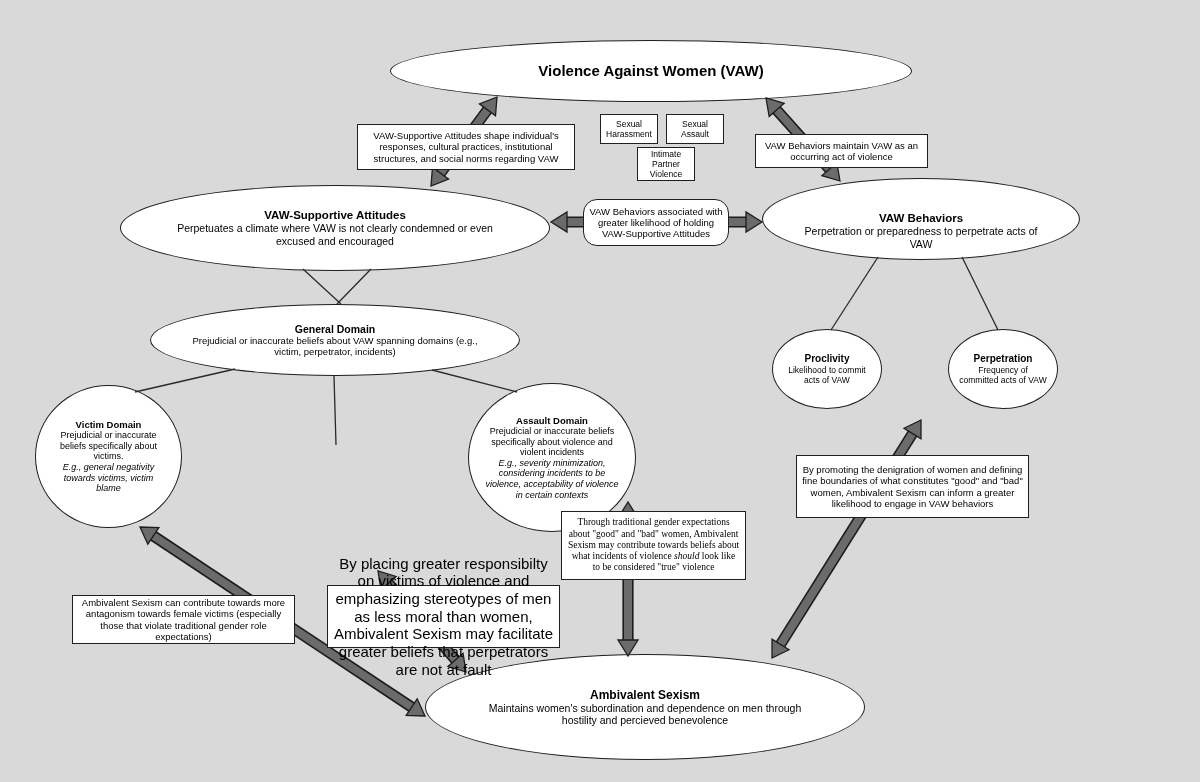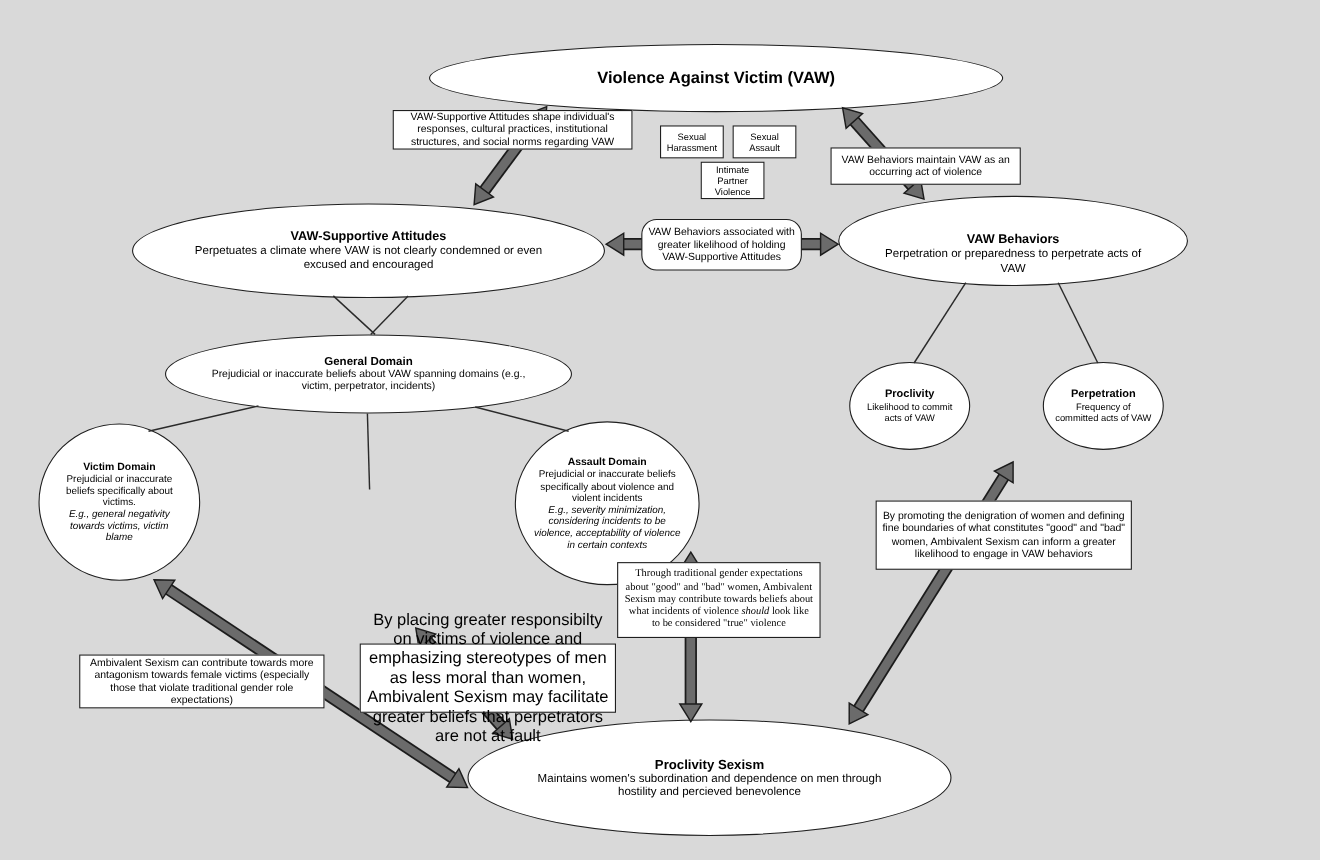--- a/index.html
+++ b/index.html
@@ -34,38 +34,38 @@
   #n-incident    { left:468px; top:383px; width:168px; height:149px; padding:8px 16px; font-size:9px; }
   #n-incident .title { font-size:9.5px; }
   #n-proclivity  { left:772px; top:329px; width:110px; height:80px; padding:4px 10px; font-size:8.5px; }
   #n-proclivity .title { font-size:10px; }
   #n-perpetration{ left:948px; top:329px; width:110px; height:80px; padding:4px 10px; font-size:8.5px; }
   #n-perpetration .title { font-size:10px; }
   #n-sexism      { left:425px; top:654px; width:440px; height:106px; padding:0 46px; font-size:10.5px; }
   #n-sexism .title { font-size:12px; }
 
   
-  #b-shape    { left:357px; top:100px; width:218px; height:36px; font-size:9.5px; }
+  #b-shape    { left:357px; top:124px; width:218px; height:46px; font-size:9.5px; }
   #b-harass   { left:600px; top:114px; width:58px;  height:30px; font-size:8.5px; }
   #b-assault  { left:666px; top:114px; width:58px;  height:30px; font-size:8.5px; }
   #b-ipv      { left:637px; top:147px; width:58px;  height:34px; font-size:8.5px; }
   #b-maintain { left:755px; top:134px; width:173px; height:34px; font-size:9.5px; }
   #b-link     { left:583px; top:199px; width:146px; height:47px; font-size:9.5px;border-radius:14px; }
   #b-sx-beh   { left:796px; top:455px; width:233px; height:63px; font-size:9.5px; }
   #b-sx-inc   { left:561px; top:511px; width:185px; height:69px; font-size:9.5px;font-family:Liberation Serif, serif; }
   #b-sx-vic   { left:72px;  top:595px; width:223px; height:49px; font-size:9.5px; }
   #b-sx-perp  { left:327px; top:585px; width:233px; height:63px; font-size:15px; }
 </style>
 </head>
 <body>
 
 <div class="stage">
 
   <div class="node ellipse" id="n-vaw">
-    <div class="title">Violence Against Victim (VAW)</div>
+    <div class="title">Violence Against Women (VAW)</div>
   </div>
 
   <div class="node ellipse" id="n-attitudes">
     <div class="title">VAW-Supportive Attitudes</div>
     <div class="body">Perpetuates a climate where VAW is not clearly condemned or even excused and encouraged</div>
   </div>
 
   <div class="node ellipse" id="n-behaviors">
     <div class="title">VAW Behaviors</div>
     <div class="body">Perpetration or preparedness to perpetrate acts of VAW</div>
@@ -93,21 +93,21 @@
     <div class="title">Proclivity</div>
     <div class="body">Likelihood to commit acts of VAW</div>
   </div>
 
   <div class="node ellipse" id="n-perpetration">
     <div class="title">Perpetration</div>
     <div class="body">Frequency of committed acts of VAW</div>
   </div>
 
   <div class="node ellipse" id="n-sexism">
-    <div class="title">Proclivity Sexism</div>
+    <div class="title">Ambivalent Sexism</div>
     <div class="body">Maintains women's subordination and dependence on men through hostility and percieved benevolence</div>
   </div>
 
   <svg class="connectors" width="1200" height="782" viewBox="0 0 1200 782" aria-hidden="true">
 
     <line class="thin" x1="303" y1="269" x2="341" y2="304"></line>
     <line class="thin" x1="371" y1="269" x2="337" y2="304"></line>
     <line class="thin" x1="235" y1="369" x2="135" y2="392"></line>
     <line class="thin" x1="334" y1="376" x2="336" y2="445"></line>
     <line class="thin" x1="432" y1="370" x2="517" y2="392"></line>

